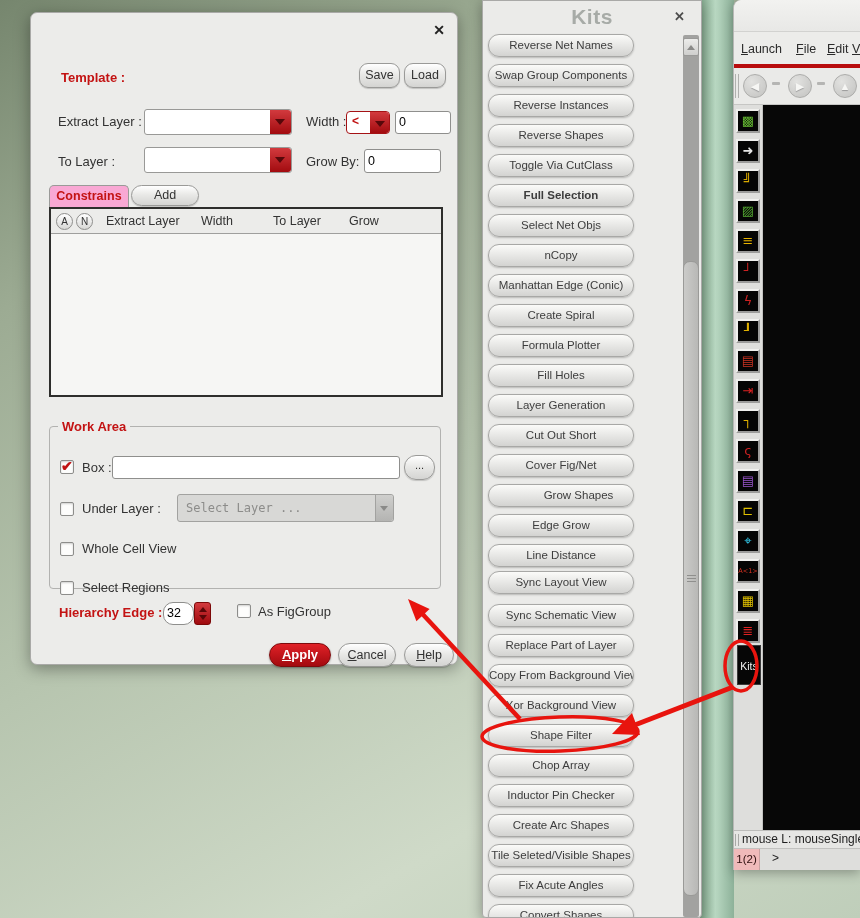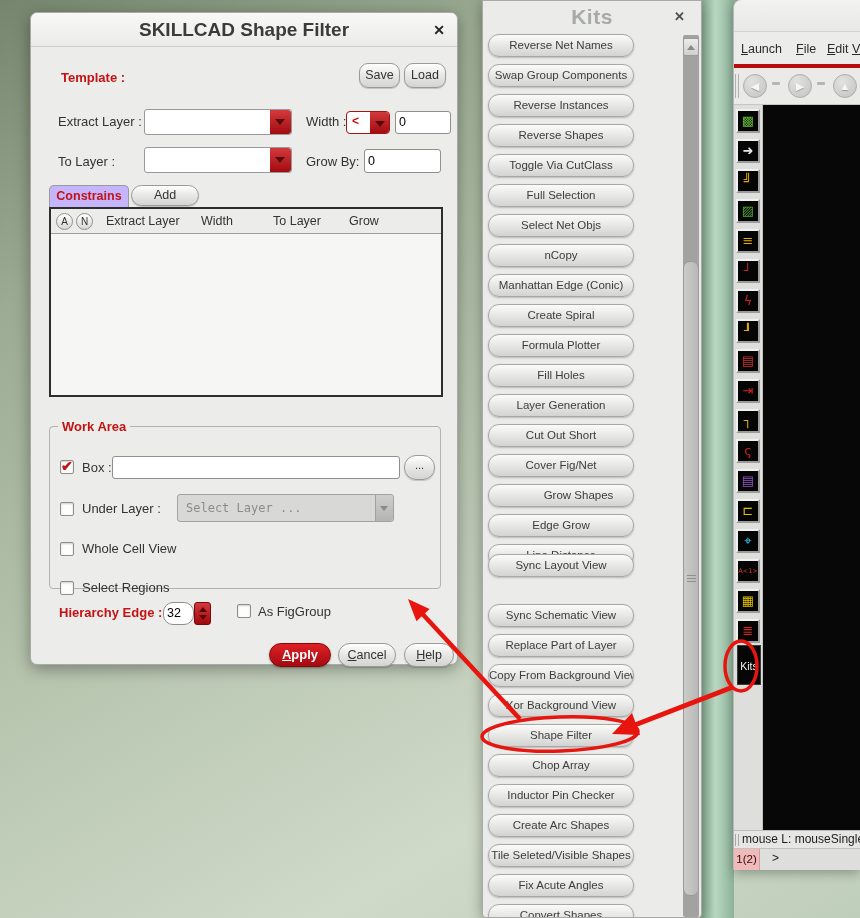--- a/index.html
+++ b/index.html
@@ -29,21 +29,21 @@
     box-shadow:0 1px 1px rgba(0,0,0,.18); display:inline-block; }
   .pill { border-radius:12px; }
   .drop { background:#fff; border:1px solid #999997; border-radius:3px; }
   .droparrow { position:absolute; right:0; top:0; bottom:0; width:21px;
     background:linear-gradient(#d23a3e,#a20b0f); border-radius:0 3px 3px 0; }
   .droparrow::after { content:""; position:absolute; left:5px; top:9px; border-left:5px solid transparent;
     border-right:5px solid transparent; border-top:6px solid #56080a; }
   .chk { width:14px; height:14px; background:#fdfdfc; border:1px solid #8d8d8b; border-radius:2px;
     box-shadow:inset 0 1px 2px rgba(0,0,0,.18); position:absolute; }
   .chk.checked::after { content:"✔"; position:absolute; left:0px; top:-3px; color:#c01212; font-size:14px; font-weight:bold; }
-  .tab { background:#c4b5fd; border:1px solid #9a9a98; border-bottom:none; border-radius:5px 5px 0 0;
+  .tab { background:#f9a8d4; border:1px solid #9a9a98; border-bottom:none; border-radius:5px 5px 0 0;
     text-align:center; font-size:12.5px; font-weight:bold; color:#c31313; line-height:21px; }
   .ctable { background:#f6f6f4; border:2px solid #2e2e2c; }
   .thead { position:absolute; left:0; top:0; right:0; height:25px; background:#ececea; border-bottom:1px solid #9f9f9d; }
   .circ { position:absolute; width:17px; height:17px; border-radius:50%; top:4px;
     background:linear-gradient(#fff,#d8d8d6); border:1px solid #8f8f8d; font-size:10px;
     text-align:center; line-height:15px; color:#333; }
   .thtxt { position:absolute; top:5px; font-size:12.5px; color:#333; }
   fieldset.wa { position:absolute; left:18px; top:406px; width:392px; height:170px;
     border:1px solid #b2b2b0; border-radius:4px; }
   fieldset.wa legend { margin-left:8px; padding:0 4px; color:#c31313; font-weight:bold; font-size:13px; }
@@ -119,21 +119,20 @@
 
   .annosvg { position:absolute; left:0; top:0; width:860px; height:918px; pointer-events:none; z-index:60; }
 </style>
 </head>
 <body>
 
 <div class="desktop">
   <div class="gap-band"></div>
 
   <div class="dialog">
-    <div class="d-title">SKILLCAD Shape Filter</div>
     <div class="d-close">✕</div>
 
     <div class="abs rlabel" style="left:30px; top:57px;">Template :</div>
     <div class="abs btn" style="left:328px; top:50px; width:41px; height:25px; line-height:23px;">Save</div>
     <div class="abs btn" style="left:373px; top:50px; width:42px; height:25px; line-height:23px;">Load</div>
 
     <div class="abs glabel" style="left:27px; top:101px;">Extract  Layer :</div>
     <div class="abs drop" style="left:113px; top:96px; width:148px; height:26px;">
       <span class="droparrow"></span>
     </div>
@@ -196,34 +195,34 @@
 
   <div class="kits">
     <div class="k-title">Kits</div>
     <div class="k-close">✕</div>
     <div id="kits-list">
         <div class="kbtn" style="top: 33px;">Reverse Net Names</div>
         <div class="kbtn" style="top: 63px;">Swap Group Components</div>
         <div class="kbtn" style="top: 93px;">Reverse Instances</div>
         <div class="kbtn" style="top: 123px;">Reverse Shapes</div>
         <div class="kbtn" style="top: 153px;">Toggle Via CutClass</div>
-        <div class="kbtn" style="top: 183px;">Full Selection</div>
+        <div class="kbtn" style="top: 183px; font-weight: bold;">Full Selection</div>
         <div class="kbtn" style="top: 213px;">Select Net Objs</div>
         <div class="kbtn" style="top: 243px;">nCopy</div>
         <div class="kbtn" style="top: 273px;">Manhattan Edge (Conic)</div>
         <div class="kbtn" style="top: 303px;">Create Spiral</div>
         <div class="kbtn" style="top: 333px;">Formula Plotter</div>
         <div class="kbtn" style="top: 363px;">Fill Holes</div>
         <div class="kbtn" style="top: 393px;">Layer Generation</div>
         <div class="kbtn" style="top: 423px;">Cut Out Short</div>
         <div class="kbtn" style="top: 453px;">Cover Fig/Net</div>
         <div class="kbtn" style="top: 483px; padding-left: 35px;">Grow Shapes</div>
         <div class="kbtn" style="top: 513px;">Edge Grow</div>
         <div class="kbtn" style="top: 543px;">Line Distance</div>
-        <div class="kbtn" style="top: 553px;">Sync Layout View</div>
+        <div class="kbtn" style="top: 570px;">Sync Layout View</div>
         <div class="kbtn" style="top: 603px;">Sync Schematic View</div>
         <div class="kbtn" style="top: 633px;">Replace Part of Layer</div>
         <div class="kbtn" style="top: 663px;">Copy From Background View</div>
         <div class="kbtn" style="top: 693px;">Xor Background View</div>
         <div class="kbtn" style="top: 723px;">Shape Filter</div>
         <div class="kbtn" style="top: 753px;">Chop Array</div>
         <div class="kbtn" style="top: 783px;">Inductor Pin Checker</div>
         <div class="kbtn" style="top: 813px;">Create Arc Shapes</div>
         <div class="kbtn" style="top: 843px;">Tile Seleted/Visible Shapes</div>
         <div class="kbtn" style="top: 873px;">Fix Acute Angles</div>

